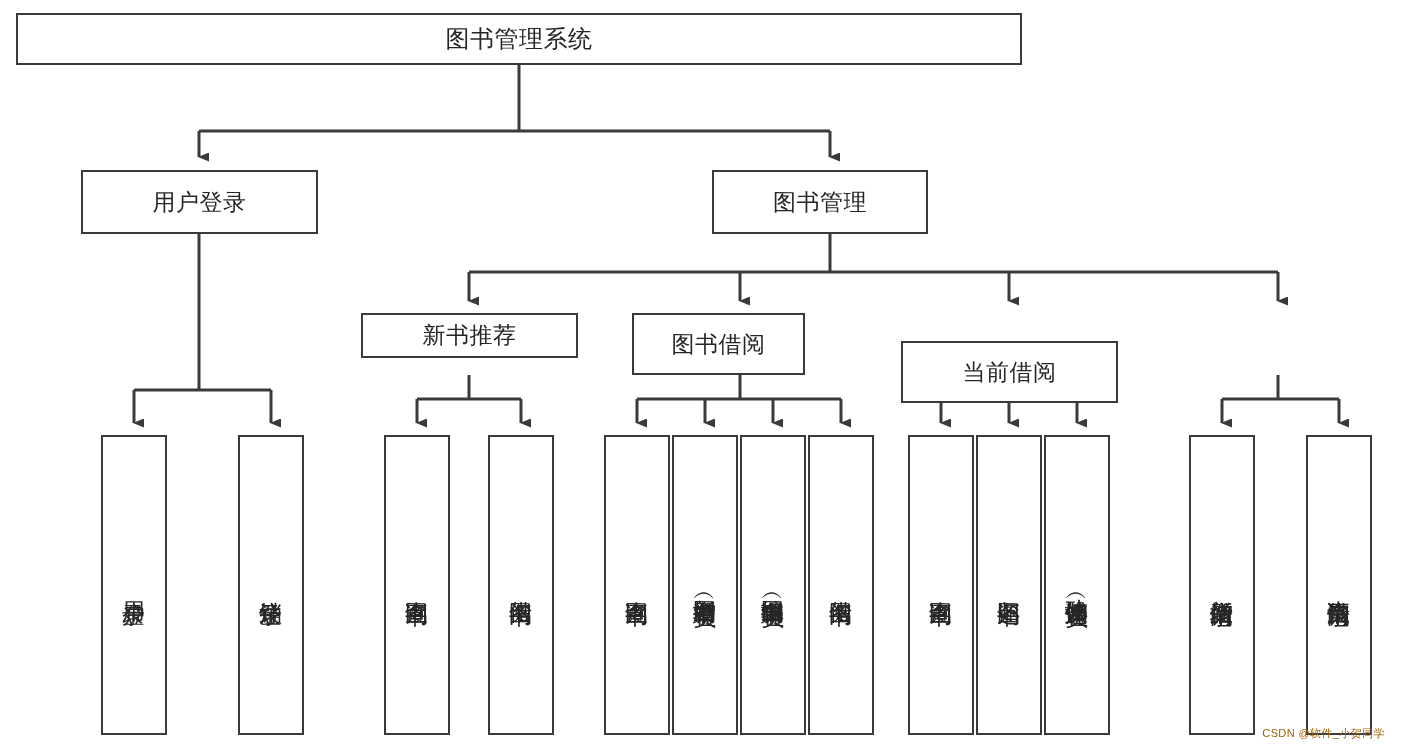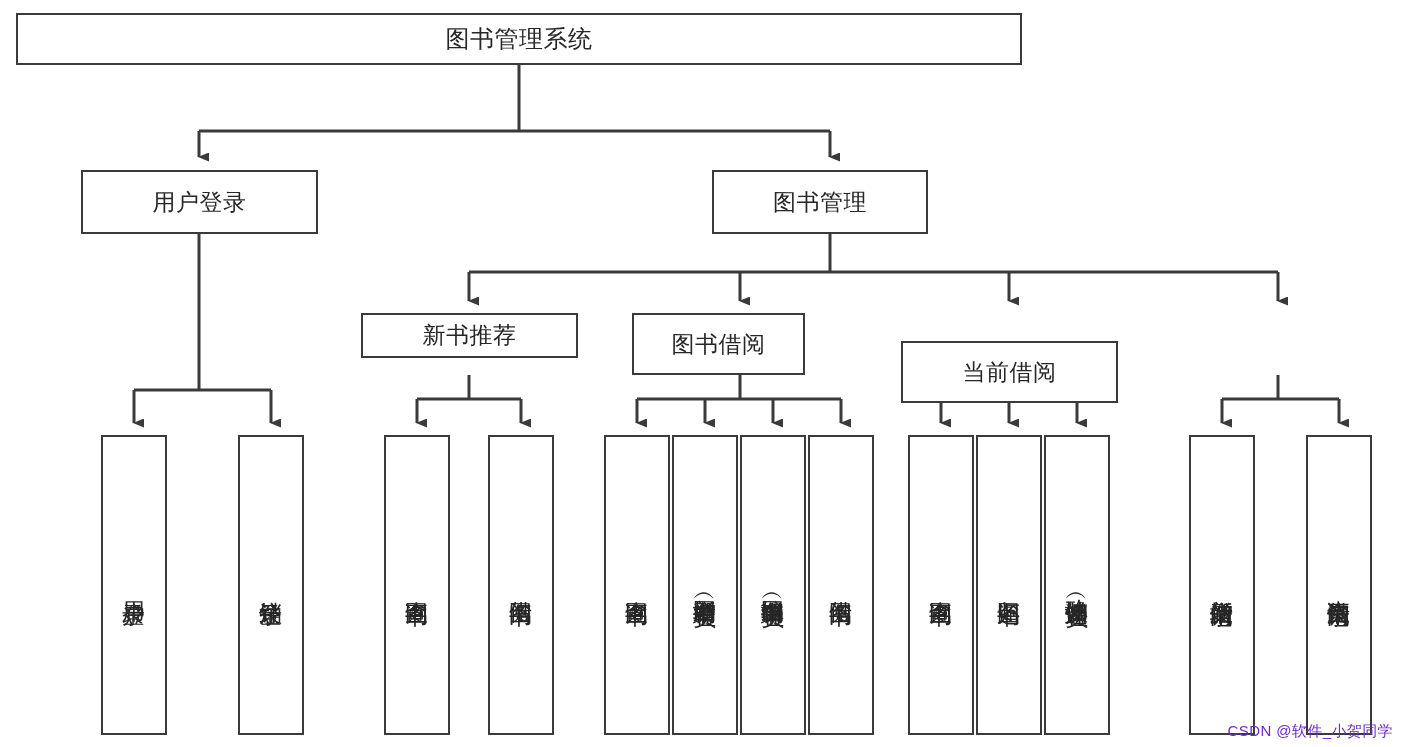--- a/index.html
+++ b/index.html
@@ -49,24 +49,24 @@
     text-orientation: upright;
     white-space: nowrap;
     letter-spacing: 1px;
     padding: 4px 0;
   }
   .node-root {
     font-size: 24px;
   }
   #watermark {
     position: absolute;
-    right: 12px;
+    right: 20px;
     bottom: 6px;
-    font-size: 15px;
-    color: #6d28d9;
+    font-size: 11px;
+    color: #a16207;
     white-space: nowrap;
     letter-spacing: 0.4px;
   }
 </style>
 </head>
 <body>
 
 <div id="diagram-root">
 
   <svg id="edge-layer" viewBox="0 0 1405 747" xmlns="http://www.w3.org/2000/svg">

